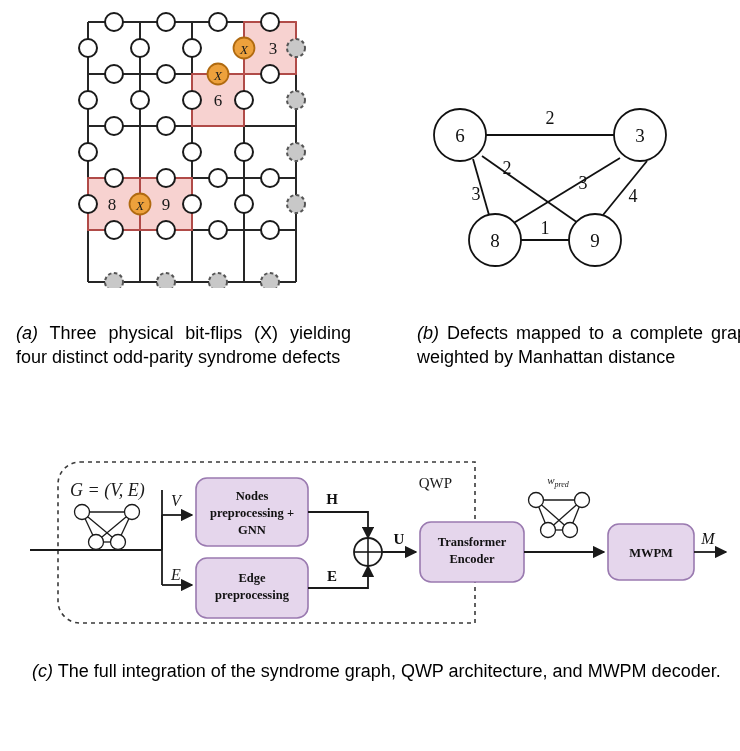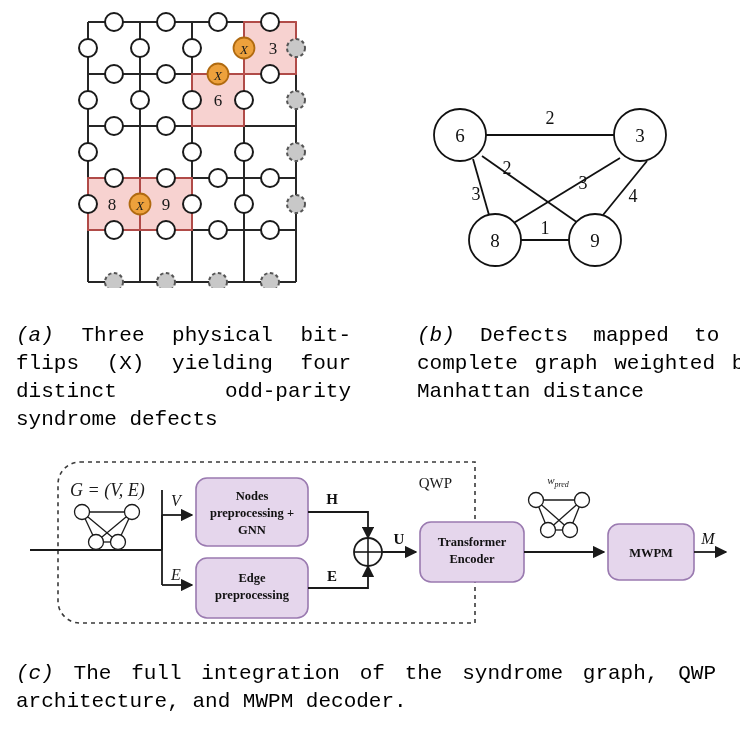--- a/index.html
+++ b/index.html
@@ -19,32 +19,32 @@
   .fig { position: absolute; }
 
   
   #panel-a-figure { left: 44px; top: 8px; width: 290px; height: 280px; }
   #panel-b-figure { left: 390px; top: 80px; width: 330px; height: 210px; }
   #panel-c-figure { left: 20px; top: 440px; width: 710px; height: 205px; }
 
   
   .caption {
     position: absolute;
-    font-family: Liberation Mono, monospace;
-    font-size: 21px;
+    font-family: Liberation Sans, sans-serif;
+    font-size: 18px;
     line-height: 1.33;
     color: #000;
     text-align: justify;
   }
   .caption .lbl {
     font-style: italic;
   }
   #caption-a { left: 16px; top: 322px; width: 335px; }
   #caption-b { left: 378px; top: 322px; width: 340px; text-align: justify; margin-left: 39px; }
-  #caption-c { left: 16px; top: 660px; width: 700px; }
+  #caption-c { left: 32px; top: 660px; width: 700px; }
 
   svg text { font-family: "Liberation Serif", "DejaVu Serif", serif; }
 </style>
 </head>
 <body>
 
 <div class="fig" id="panel-a-figure">
   <svg width="290" height="280" viewBox="0 0 290 280">
 
     <g>

